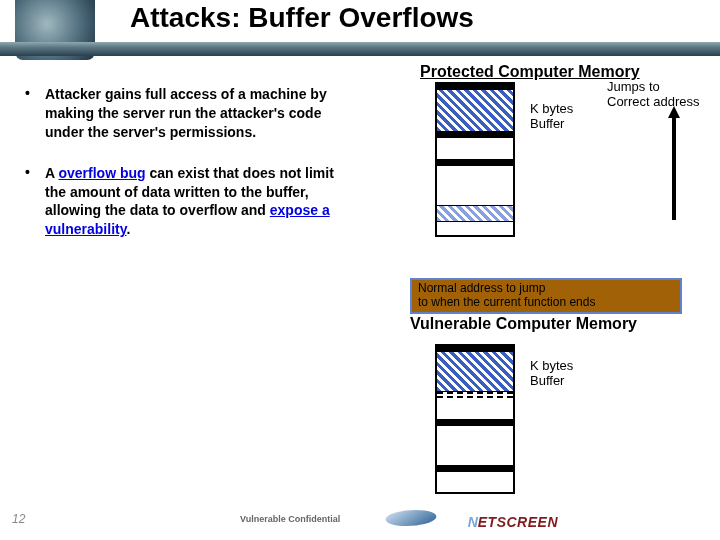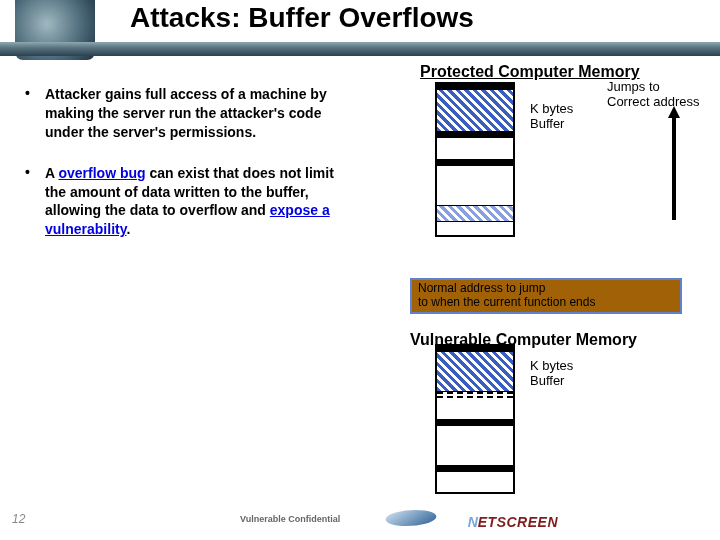--- a/index.html
+++ b/index.html
@@ -10,21 +10,21 @@
   .hbar { position: absolute; top: 42px; left: 0; width: 720px; height: 14px; background: linear-gradient(to bottom, #8fa8b0, #5a7580 40%, #2a4050 100%); }
   .content { position: relative; height: 440px; }
   .bullets { position: absolute; left: 25px; top: 25px; width: 310px; font-size: 14px; font-weight: bold; color: #000; }
   .bitem { display: flex; margin-bottom: 22px; }
   .bmark { width: 20px; flex-shrink: 0; }
   .btxt { line-height: 1.35; }
   .lnk { color: #0000e0; text-decoration: underline; }
 
   .dtitle { position: absolute; font-size: 16px; font-weight: bold; }
   .dtitle.p1 { left: 420px; top: 3px; text-decoration: underline; }
-  .dtitle.v1 { left: 410px; top: 255px; margin-top: 16px; }
+  .dtitle.v1 { left: 410px; top: 255px; }
 
   .mem { position: absolute; width: 80px; border: 2px solid #000; background: #fff; }
   .mem.top { left: 435px; top: 22px; height: 155px; }
   .mem.bot { left: 435px; top: 284px; height: 150px; }
 
   .seg { border-bottom: 1px solid #000; }
   .hatch { background: repeating-linear-gradient(45deg, #3a5fbf, #3a5fbf 3px, #fff 3px, #fff 6px); }
   .blk { background: #000; }
   .dashrow { height: 6px; border-top: 2px dashed #000; border-bottom: 2px dashed #000; }
 

